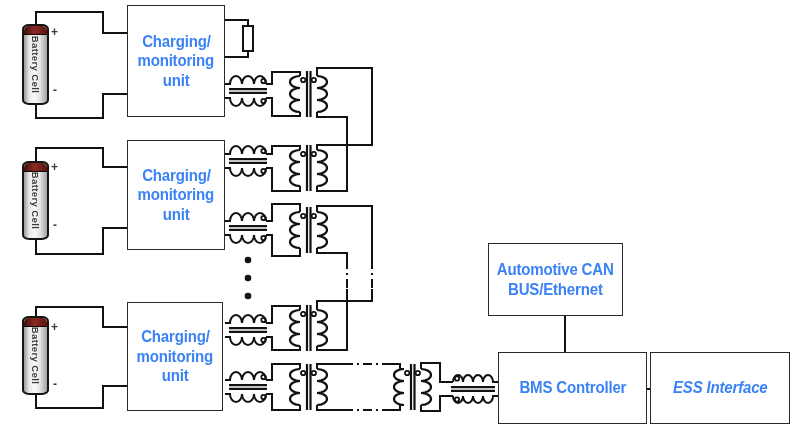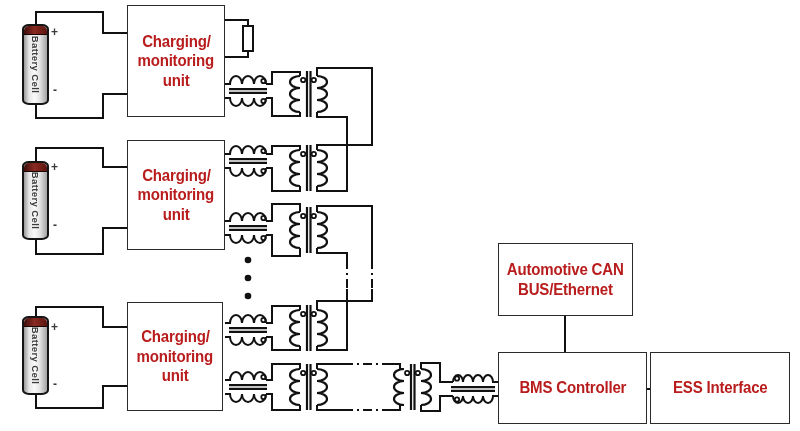--- a/index.html
+++ b/index.html
@@ -2,30 +2,30 @@
 <html><head>
 <meta charset="utf-8">
 <style>
   html,body{margin:0;padding:0;background:#fff;}
   #stage{position:relative;width:800px;height:431px;background:#ffffff;overflow:hidden;
          font-family:"Liberation Sans", sans-serif;}
   #schematic{position:absolute;left:0;top:0;}
 
   .box{position:absolute;box-sizing:border-box;background:#ffffff;border:1.8px solid #2a2a2c;
        display:flex;flex-direction:column;align-items:center;justify-content:center;
-       text-align:center;color:#b91c1c;font-weight:bold;font-size:16px;line-height:1.22;
+       text-align:center;color:#3b82f6;font-weight:bold;font-size:16px;line-height:1.22;
        letter-spacing:-0.2px;}
   .box .lbl{display:block;transform:scaleX(.94);white-space:nowrap;}
 
   .charging1{left:127px;top:5px;width:98px;height:112px;}
   .charging2{left:127px;top:140px;width:98px;height:110px;}
   .charging3{left:127px;top:302px;width:96px;height:109px;}
-  .canbox{left:498px;top:243px;width:135px;height:73px;}
+  .canbox{left:488px;top:243px;width:135px;height:73px;}
   .bmsbox{left:498px;top:352px;width:149px;height:72px;}
-  .essbox{left:650px;top:352px;width:140px;height:72px;}
+  .essbox{left:650px;top:352px;width:140px;height:72px;font-style:italic;}
 
   .battery{position:absolute;left:22px;width:27px;box-sizing:border-box;
            border:2px solid #151515;border-radius:7px/5px;
            background:linear-gradient(90deg,#9a9a9a 0%,#e6e6e6 22%,#fafafa 46%,#e2e2e2 70%,#a3a3a3 100%);}
   .battery .cap{position:absolute;left:0;right:0;top:0;height:8px;border-radius:5px 5px 0 0;
                 background:linear-gradient(90deg,#3d0d0a,#8a2b22 45%,#5c130f);
                 border-bottom:1px solid #1a0505;}
   .bat-label-wrap{position:absolute;inset:0;display:flex;align-items:center;justify-content:center;}
   .bat-label{transform:rotate(90deg);white-space:nowrap;font-size:9.5px;font-weight:bold;
              color:#3b3b3b;letter-spacing:.4px;}

